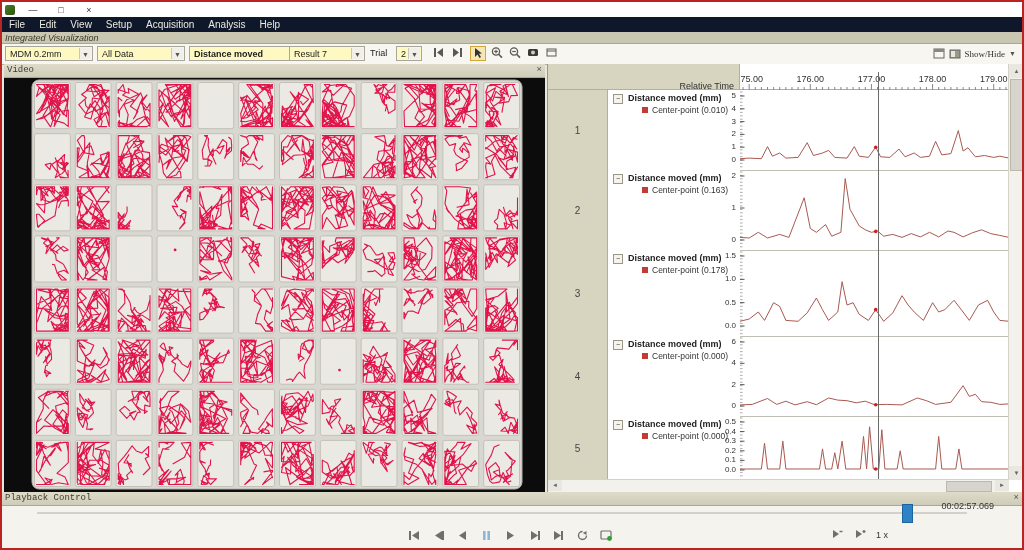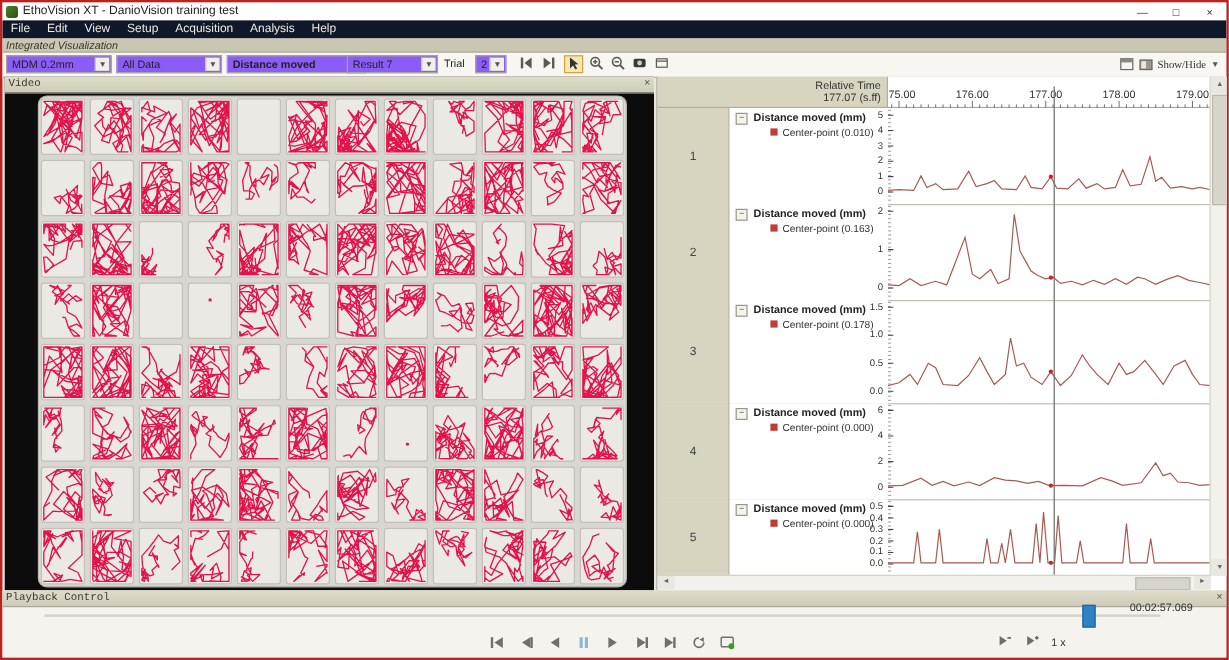--- a/index.html
+++ b/index.html
@@ -11,41 +11,41 @@
   #title-text{font-size:10px;color:#222;flex:1;}
   .wctl{width:28px;text-align:center;font-size:9px;color:#333;cursor:default;}
   
   #menubar{position:absolute;left:0;top:15px;width:100%;height:15px;background:#0f172a;display:flex;align-items:center;}
   .menu-item{color:#eceadf;font-size:10px;padding:0 7px;line-height:15px;}
   
   #ivbar{position:absolute;left:0;top:30px;width:100%;height:12px;background:#c9c6b2;border-bottom:1px solid #a9a694;
          font-size:9px;color:#3a3828;line-height:12px;padding-left:3px;box-sizing:border-box;font-style:italic;}
   
   #toolbar{position:absolute;left:0;top:42px;width:100%;height:20px;background:#f7f6f1;border-bottom:1px solid #b5b2a2;}
-  .dd{position:absolute;top:2px;height:15px;background:#8b5cf6;border:1px solid #a8a69a;font-size:9px;color:#222;
+  .dd{position:absolute;top:2px;height:15px;background:#fef9c3;border:1px solid #a8a69a;font-size:9px;color:#222;
       line-height:15px;padding-left:4px;box-sizing:border-box;}
   .dd .arr{position:absolute;right:1px;top:1px;bottom:1px;width:11px;background:#f0efe9;border-left:1px solid #c9c7bb;
       color:#555;font-size:7px;text-align:center;line-height:13px;}
   #trial-label{position:absolute;top:2px;left:368px;font-size:9px;color:#222;line-height:15px;}
   .tbicon{position:absolute;top:2px;width:16px;height:15px;}
   .tbicon svg{display:block;}
   .hl{background:#f7e6b5;border:1px solid #d2a63c;box-sizing:border-box;}
   #showhide{position:absolute;right:6px;top:2px;height:15px;display:flex;align-items:center;gap:4px;font-size:9px;color:#333;font-family:Liberation Serif, serif;}
   
   #video-panel{position:absolute;left:2px;top:62px;width:541px;height:428px;background:#000;}
   .phead{height:13px;background:linear-gradient(#dedbc9,#cfccba);border-bottom:1px solid #aaa795;font-size:9px;
          color:#3c3a2c;line-height:13px;padding-left:3px;position:relative;font-family:Liberation Mono, monospace;}
   .phead .x{position:absolute;right:3px;top:0;color:#555;font-size:9px;}
   #video-canvas{display:block;}
   
   #viz-panel{position:absolute;left:545px;top:62px;width:477px;height:428px;background:#fff;border-left:1px solid #9a9788;}
   #viz-header{position:absolute;left:0;top:0;width:477px;height:26px;}
   #relcell{position:absolute;left:0;top:0;width:192px;height:26px;background:#d7d4bf;border-right:1px solid #b2af9e;
            border-bottom:1px solid #b2af9e;box-sizing:border-box;text-align:right;padding-right:5px;font-size:9px;color:#333;}
-  #relcell .l1{margin-top:2px;}
+  #relcell .l1{margin-top:17px;}
   #axis-svg{position:absolute;left:192px;top:0;}
   .rownum{position:absolute;left:0;width:60px;background:#d7d4bf;border-right:1px solid #b2af9e;box-sizing:border-box;
           text-align:center;font-size:10px;color:#444;display:flex;align-items:center;justify-content:center;}
   .legendcell{position:absolute;left:60px;width:132px;background:#fff;box-sizing:border-box;padding-left:33px;}
   .rowline{position:absolute;left:0;width:461px;height:1px;background:#c0beb2;}
   .measure{position:absolute;left:20px;top:3px;font-size:9px;font-weight:bold;color:#222;white-space:nowrap;}
   .minusbox{position:absolute;left:5px;top:4px;width:8px;height:8px;background:#f4f3ec;border:1px solid #9a9788;
             font-size:7px;line-height:7px;text-align:center;color:#333;}
   .lgrow{position:absolute;left:34px;top:15px;font-size:8.5px;color:#333;white-space:nowrap;}
   .lgsq{display:inline-block;width:6px;height:6px;background:#c23b34;margin-right:4px;}
@@ -70,21 +70,20 @@
   .pbtn{width:17px;height:14px;display:flex;align-items:center;justify-content:center;}
   #pb-right{position:absolute;left:828px;top:36px;display:flex;gap:9px;align-items:center;font-size:9px;color:#333;}
 </style>
 </head>
 <body>
 
 <div id="win">
 
   <div id="titlebar">
     <div id="app-icon"></div>
-    <div id="title-text">EthoVision XT - DanioVision training test</div>
     <div class="wctl">—</div>
     <div class="wctl">□</div>
     <div class="wctl">×</div>
   </div>
 
   <div id="menubar">
       <div class="menu-item">File</div>
       <div class="menu-item">Edit</div>
       <div class="menu-item">View</div>
       <div class="menu-item">Setup</div>

